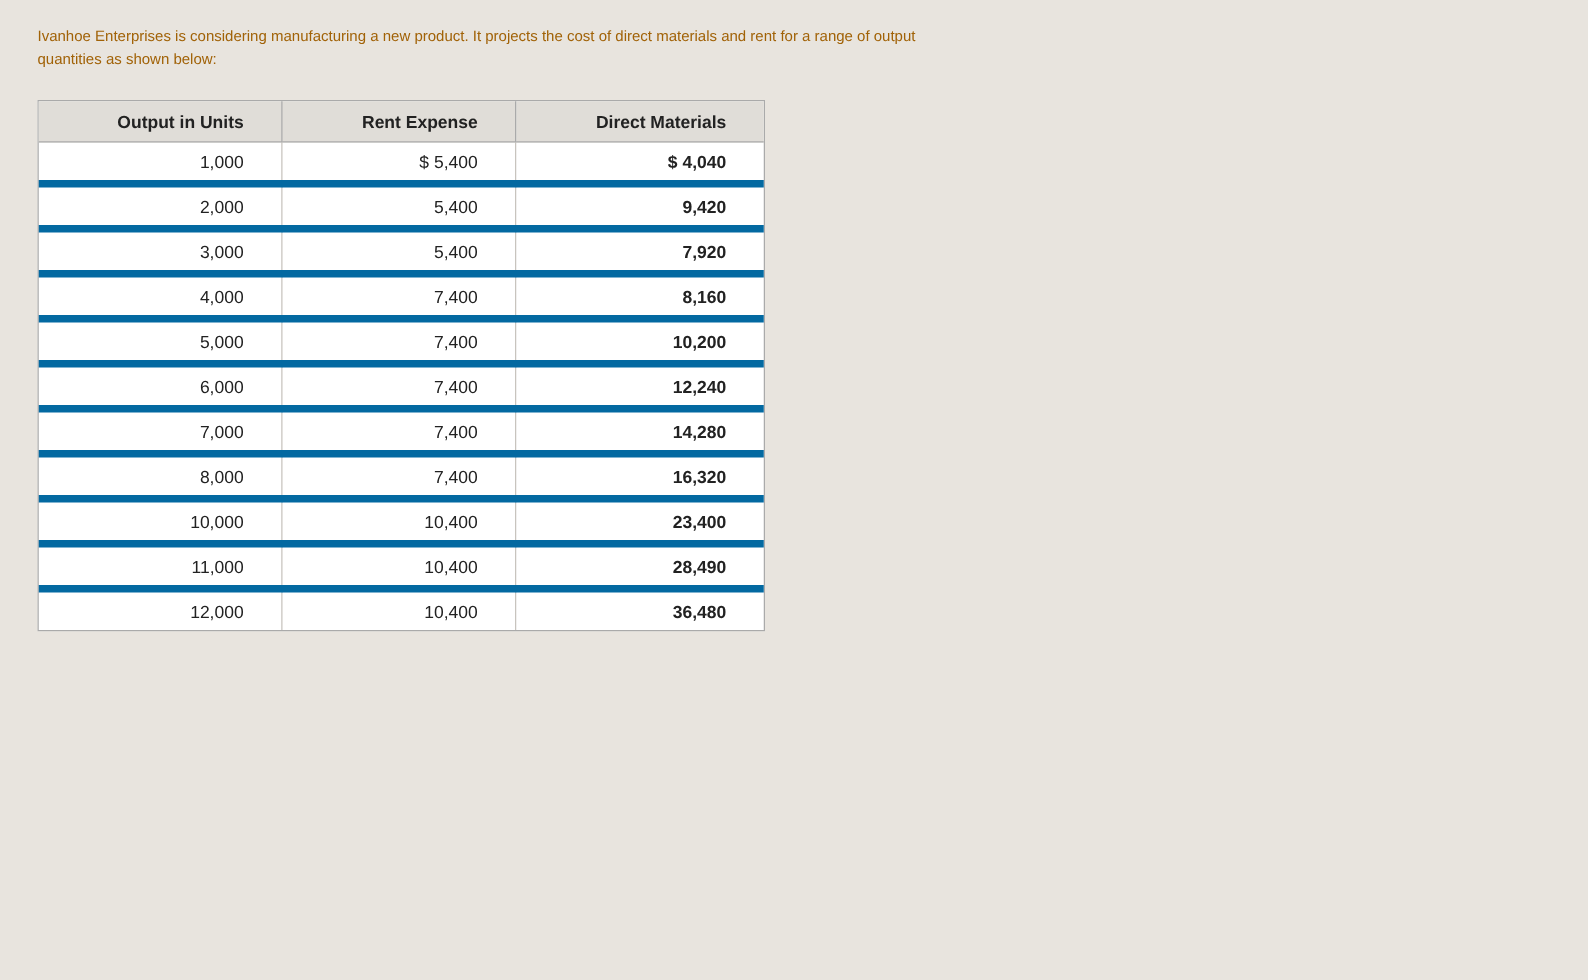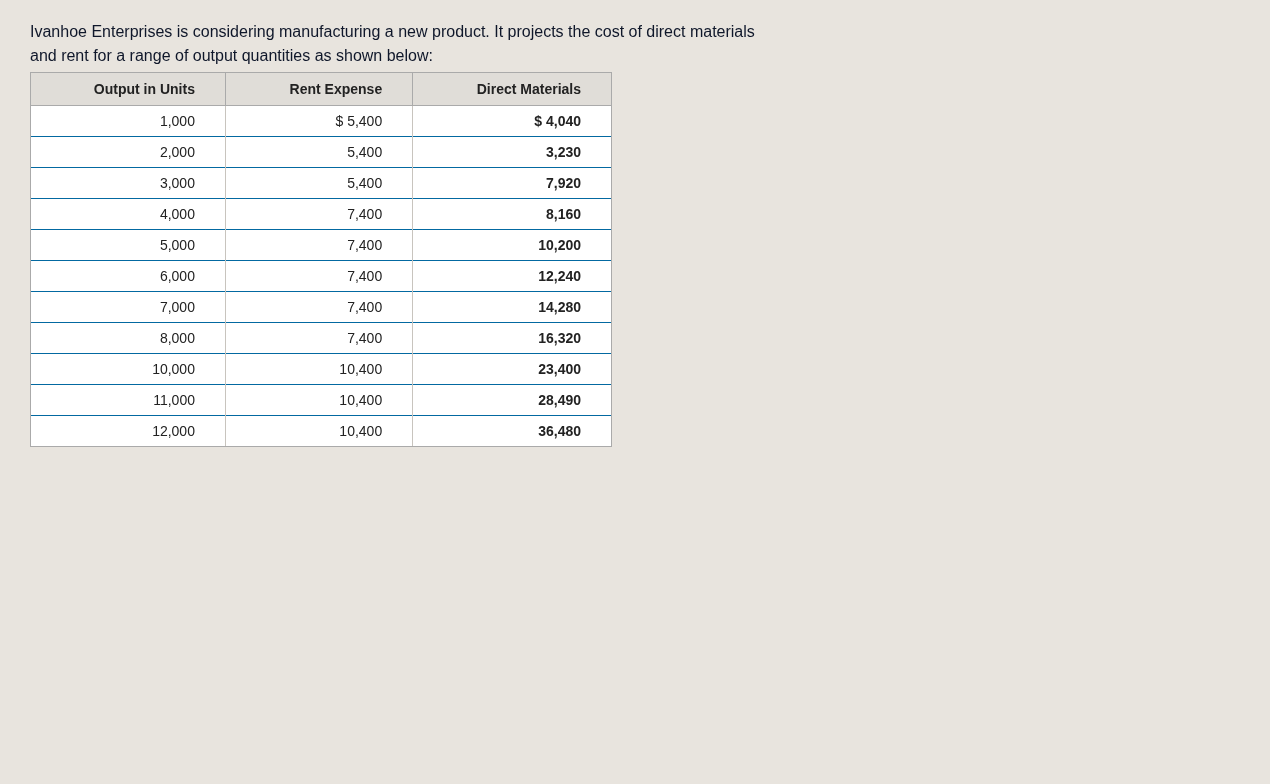--- a/index.html
+++ b/index.html
@@ -12,24 +12,24 @@
       background-color: #e8e4de;
       font-family: Arial, sans-serif;
       font-size: 14px;
       color: #222;
       width: 1270px;
       min-height: 784px;
       padding: 20px 30px;
     }
 
     .intro-text {
-      font-size: 16px;
+      font-size: 12px;
       line-height: 1.5;
-      margin-bottom: 4px;
-      color: #0f172a;
+      margin-bottom: 24px;
+      color: #a16207;
       max-width: 750px;
     }
 
     .table-container {
       border: 1px solid #aaa;
       display: inline-block;
       background-color: #ffffff;
     }
 
     table {
@@ -48,21 +48,21 @@
       font-size: 14px;
       border-bottom: 1px solid #aaa;
       border-right: 1px solid #aaa;
     }
 
     thead th:last-child {
       border-right: none;
     }
 
     tbody tr {
-      border-bottom: 1px solid #0369a1;
+      border-bottom: 6px solid #0369a1;
     }
 
     tbody tr:last-child {
       border-bottom: none;
     }
 
     tbody td {
       padding: 7px 30px;
       text-align: right;
       font-size: 14px;
@@ -114,21 +114,21 @@
     </thead>
     <tbody id="table-body">
     <tr>
           <td class="col-output">1,000</td>
           <td class="col-rent">$ 5,400</td>
           <td class="col-materials">$ 4,040</td>
         </tr>
         <tr>
           <td class="col-output">2,000</td>
           <td class="col-rent">5,400</td>
-          <td class="col-materials">3,230</td>
+          <td class="col-materials">9,420</td>
         </tr>
         <tr>
           <td class="col-output">3,000</td>
           <td class="col-rent">5,400</td>
           <td class="col-materials">7,920</td>
         </tr>
         <tr>
           <td class="col-output">4,000</td>
           <td class="col-rent">7,400</td>
           <td class="col-materials">8,160</td>

